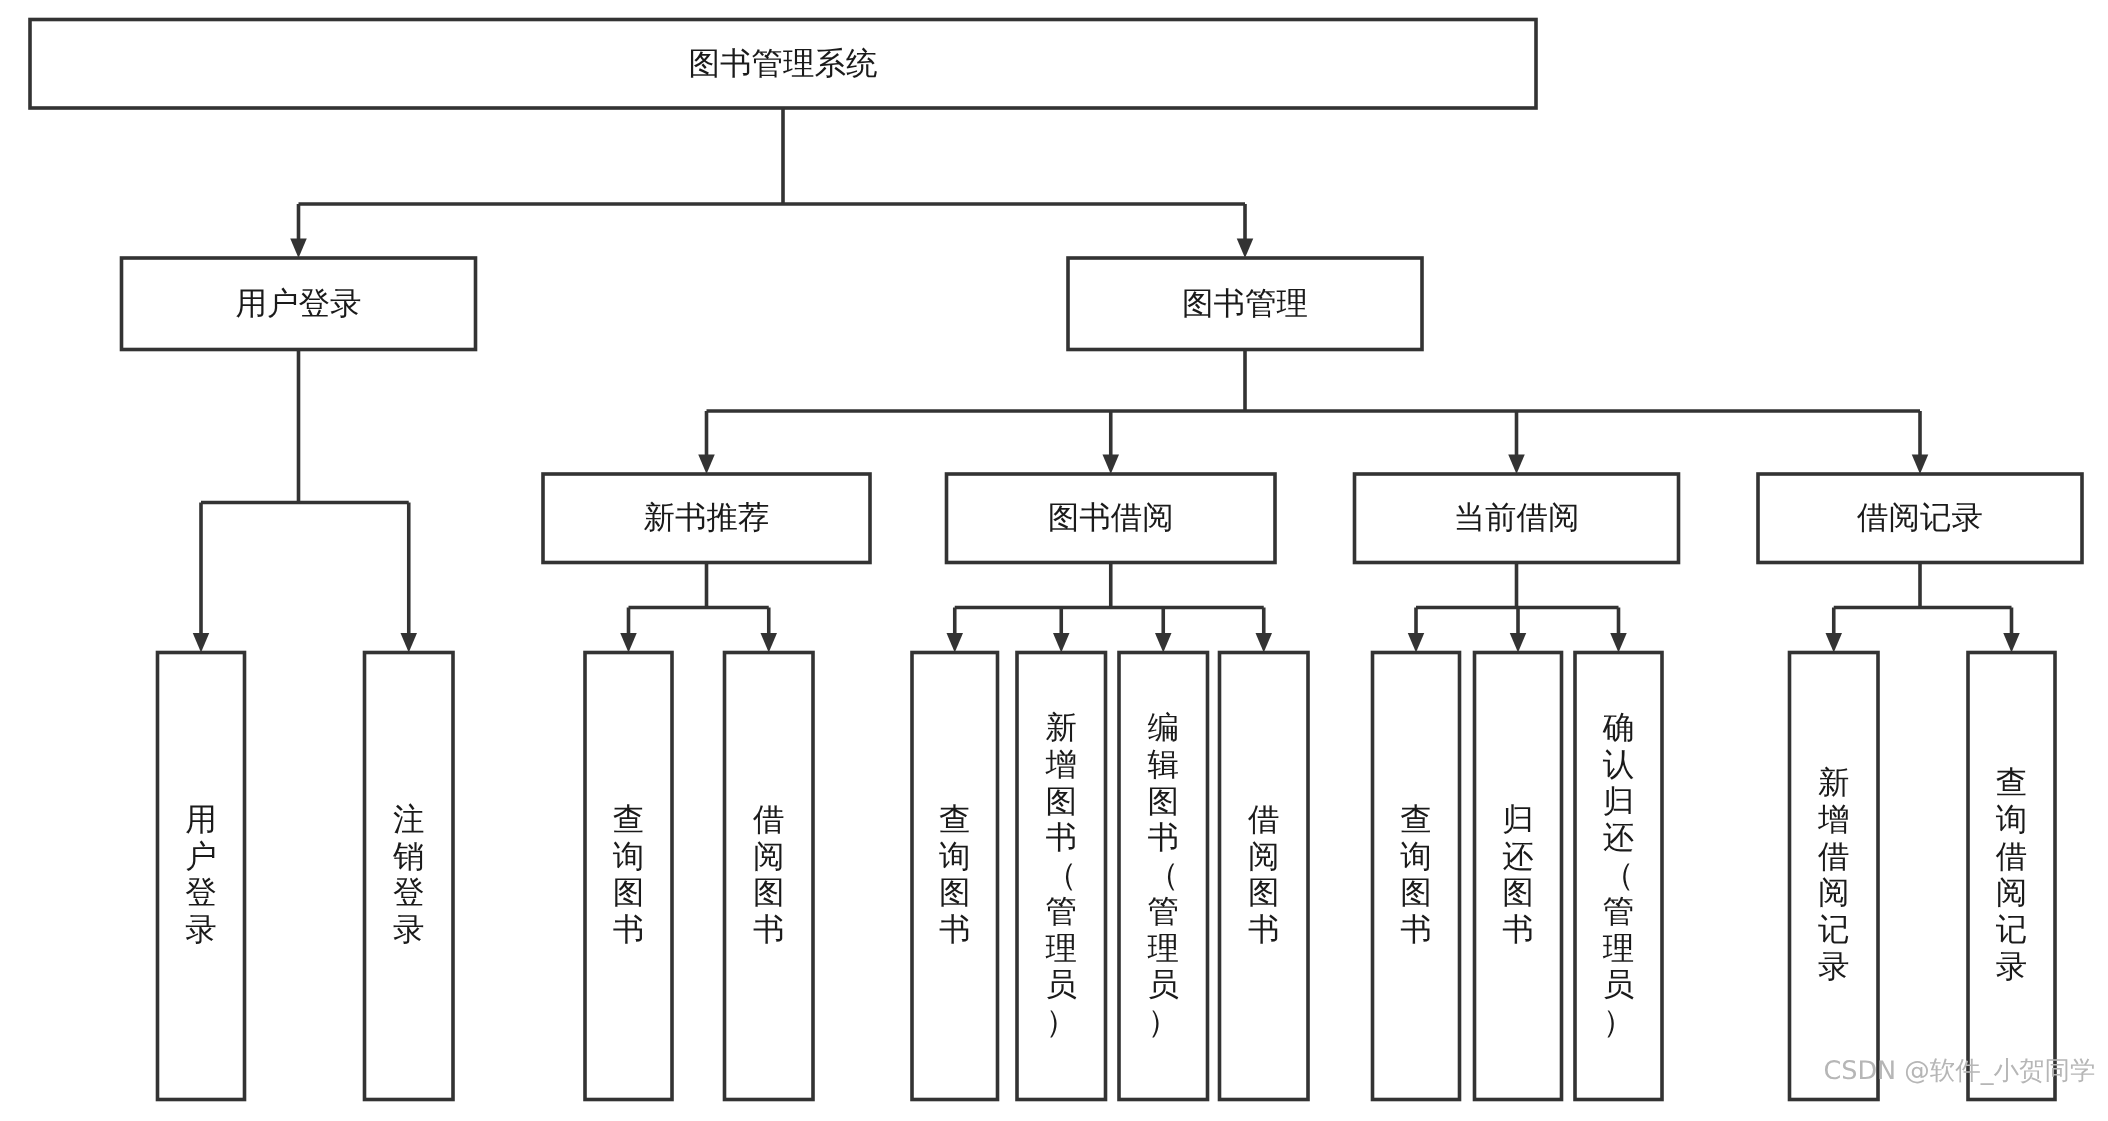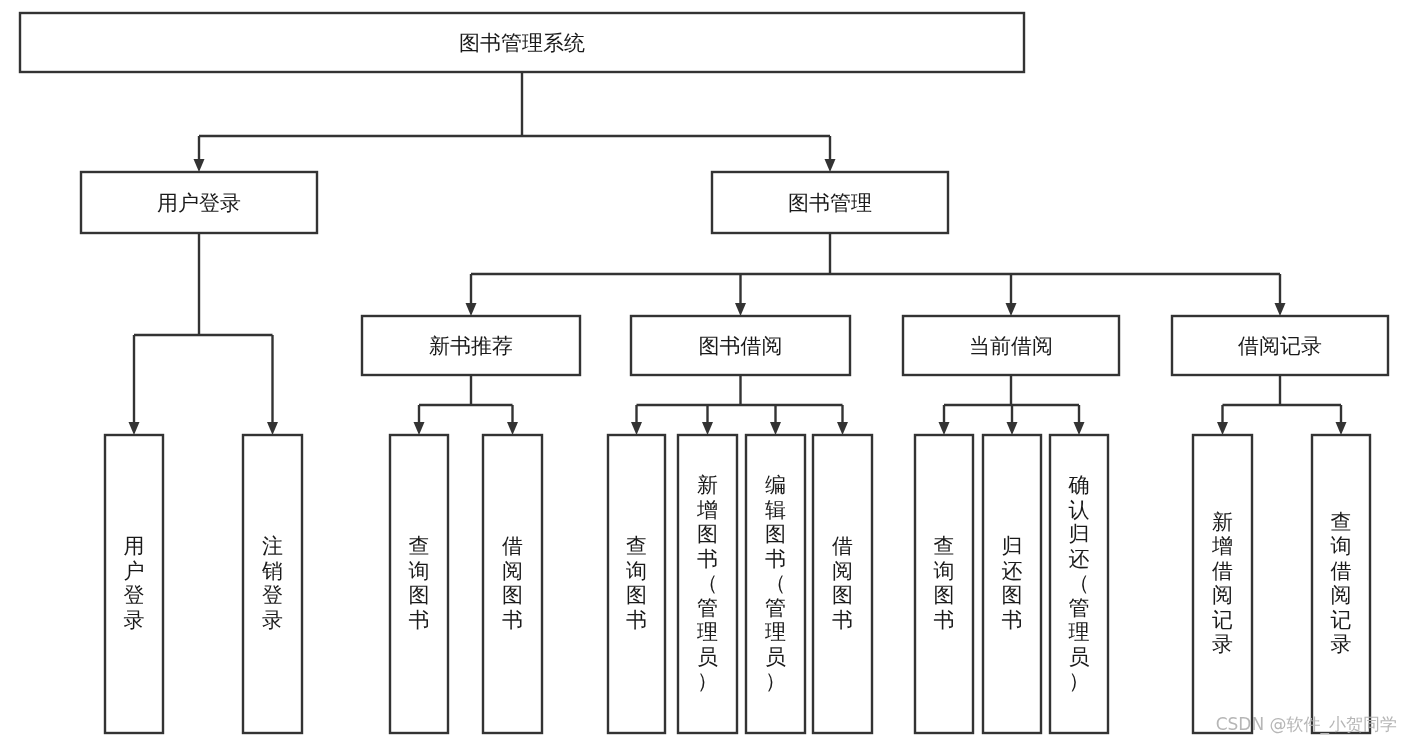--- a/index.html
+++ b/index.html
@@ -39,21 +39,21 @@
     fill: none;
     stroke-linecap: butt;
   }
   .arrow-head {
     fill: #333333;
     stroke: none;
   }
   .watermark {
     position: absolute;
     right: 8px;
-    bottom: 11px;
+    bottom: 22px;
     font-family: "DejaVu Sans", "Liberation Sans", sans-serif;
     font-size: 17px;
     color: #b6b6b6;
     white-space: nowrap;
     user-select: none;
   }
 </style>
 </head>
 <body>
 

